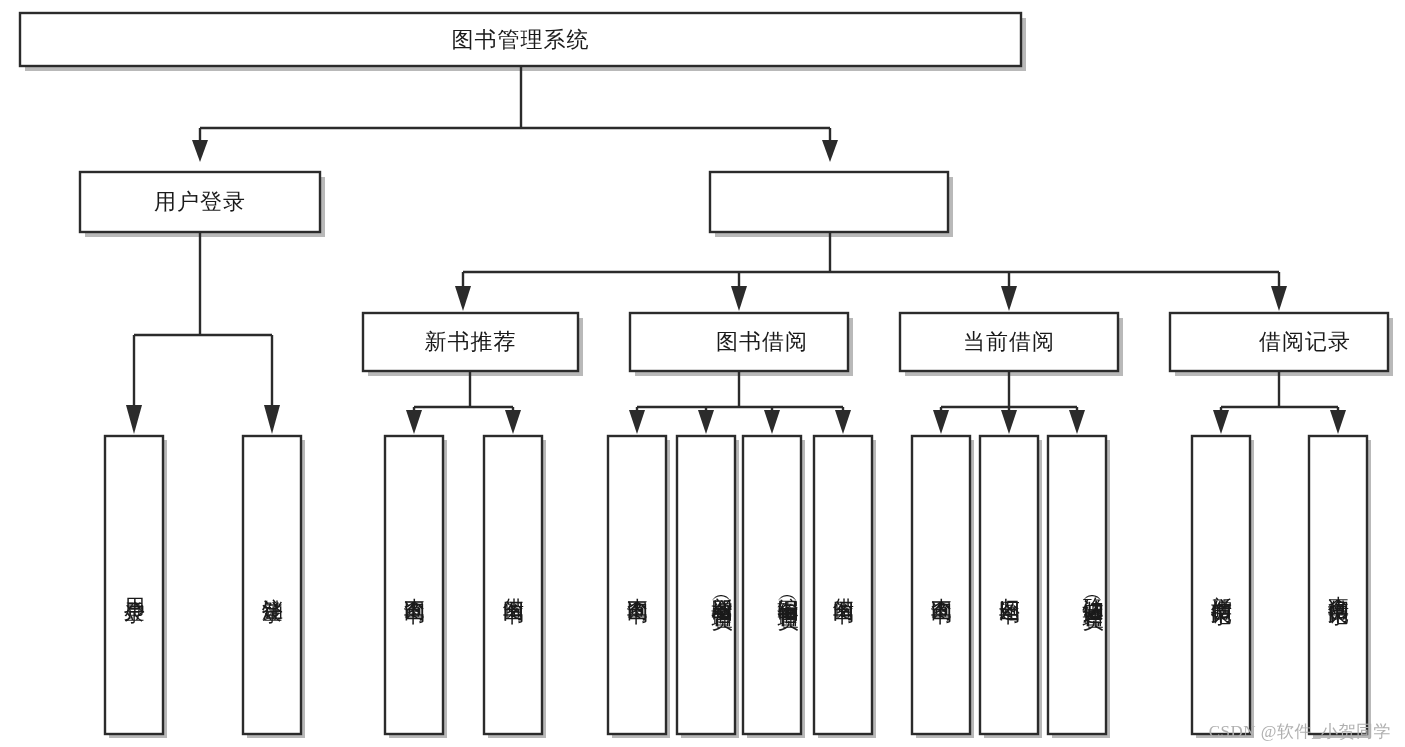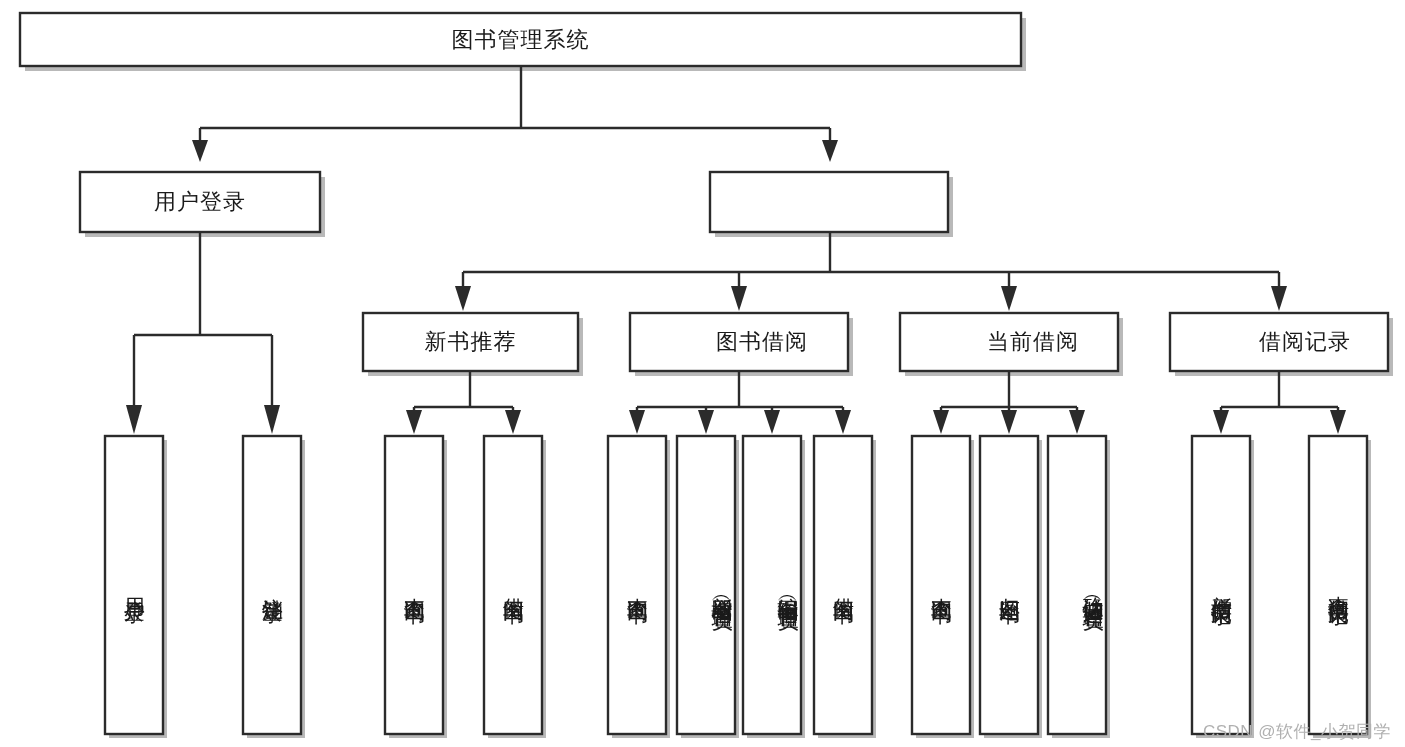--- a/index.html
+++ b/index.html
@@ -69,21 +69,21 @@
     pointer-events: none;
     font-family: "Liberation Sans", "DejaVu Sans", sans-serif;
   }
   #watermark {
     position: absolute;
     right: 14px;
     bottom: 4px;
     font-size: 17px;
     color: #b0b0b0;
     letter-spacing: 0.5px;
-    font-family: Liberation Sans, sans-serif;
+    font-family: Liberation Serif, serif;
     white-space: nowrap;
   }
 </style>
 </head>
 <body>
 
 <div id="diagram-root">
 
   <svg id="flow-svg" viewBox="0 0 1405 747">
 
@@ -237,21 +237,21 @@
     </g>
 
   </svg>
 
   <div class="hlabel-wrap" style="left:20px; top:13px; width:1001px; height:53px;">图书管理系统</div>
 
   <div class="hlabel-wrap" style="left:80px; top:172px; width:240px; height:60px;">用户登录</div>
 
   <div class="hlabel-wrap" style="left:363px; top:313px; width:215px; height:58px;">新书推荐</div>
   <div class="hlabel-wrap" style="left:630px; top:313px; width:218px; height:58px;margin-left:23px;">图书借阅</div>
-  <div class="hlabel-wrap" style="left:900px; top:313px; width:218px; height:58px;margin-left:24px;">当前借阅</div>
+  <div class="hlabel-wrap" style="left:900px; top:313px; width:218px; height:58px;">当前借阅</div>
   <div class="hlabel-wrap" style="left:1170px; top:313px; width:218px; height:58px;margin-left:26px;">借阅记录</div>
 
   <div class="vlabel-wrap" style="left:105px; top:436px; width:58px; height:298px;">用户登录</div>
   <div class="vlabel-wrap" style="left:243px; top:436px; width:58px; height:298px;">注销登录</div>
 
   <div class="vlabel-wrap" style="left:385px; top:436px; width:58px; height:298px;">查询图书</div>
   <div class="vlabel-wrap" style="left:484px; top:436px; width:58px; height:298px;">借阅图书</div>
 
   <div class="vlabel-wrap" style="left:608px; top:436px; width:58px; height:298px;">查询图书</div>
   <div class="vlabel-wrap" style="left:677px; top:436px; width:58px; height:298px; align-items:flex-start; padding-top:8px; box-sizing:border-box;">新增图书（管理员）</div>

